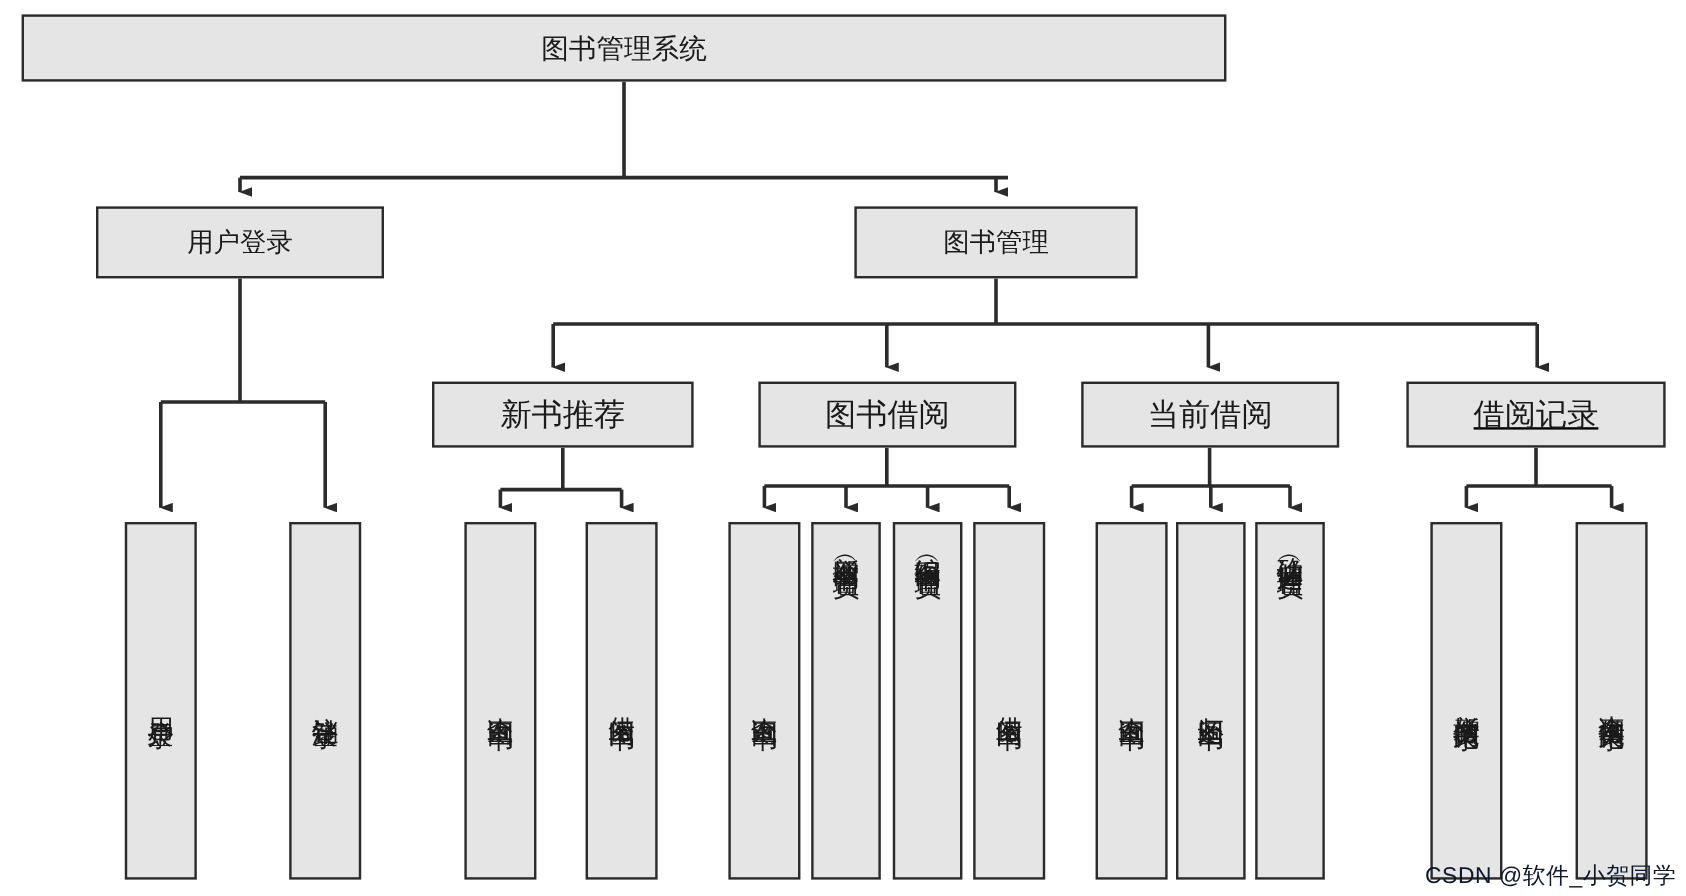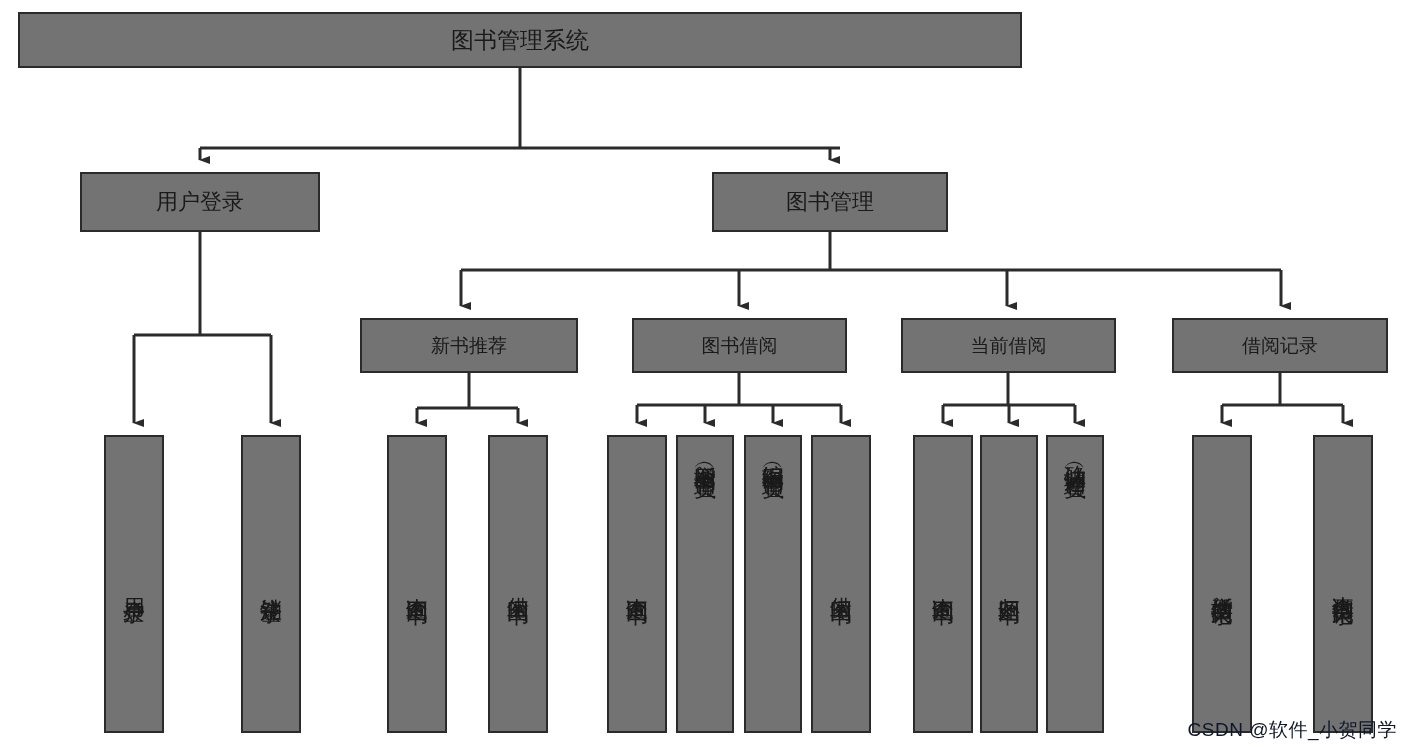--- a/index.html
+++ b/index.html
@@ -23,34 +23,34 @@
     position: absolute;
     top: 0;
     left: 0;
     width: 1405px;
     height: 747px;
   }
   .node-box {
     position: absolute;
     box-sizing: border-box;
     border: 2px solid #2b2b2b;
-    background: #737373;
+    background: #e5e5e5;
     display: flex;
     align-items: center;
     justify-content: center;
     overflow: hidden;
   }
   .node-label {
     color: #1a1a1a;
     white-space: nowrap;
     line-height: 1.05;
   }
   .node-root .node-label { font-size: 23px; }
   .node-l1 .node-label  { font-size: 22px; }
-  .node-l2 .node-label  { font-size: 19px; }
+  .node-l2 .node-label  { font-size: 26px; }
   
   .node-leaf {
     align-items: flex-start;
     justify-content: center;
     padding-top: 6px;
   }
   .node-leaf .node-label {
     font-size: 22px;
     writing-mode: vertical-rl;
     text-orientation: upright;
@@ -153,21 +153,21 @@
 
   <div class="node-box node-l2" id="box-l2-0" style="left: 360px; top: 318px; width: 218px; height: 55px;">
     <span class="node-label">新书推荐</span>
   </div>
   <div class="node-box node-l2" id="box-l2-2" style="left: 901px; top: 318px; width: 215px; height: 55px;">
     <span class="node-label">当前借阅</span>
   </div>
   <div class="node-box node-l2" id="box-l2-1" style="left: 632px; top: 318px; width: 215px; height: 55px;">
     <span class="node-label">图书借阅</span>
   </div>
-  <div class="node-box node-l2" id="box-l2-3" style="left: 1172px; top: 318px; width: 216px; height: 55px;">
+  <div class="node-box node-l2" id="box-l2-3" style="left: 1172px; top: 318px; width: 216px; height: 55px; text-decoration: underline;">
     <span class="node-label">借阅记录</span>
   </div>
 
   <div class="node-box node-leaf leaf-short" id="box-leaf-0" style="left: 104px; top: 435px; width: 60px; height: 298px;">
     <span class="node-label">用户登录</span>
   </div>
   <div class="node-box node-leaf leaf-short" id="box-leaf-1" style="left: 241px; top: 435px; width: 60px; height: 298px;">
     <span class="node-label">注销登录</span>
   </div>
   <div class="node-box node-leaf leaf-short" id="box-leaf-2" style="left: 387px; top: 435px; width: 60px; height: 298px;">

